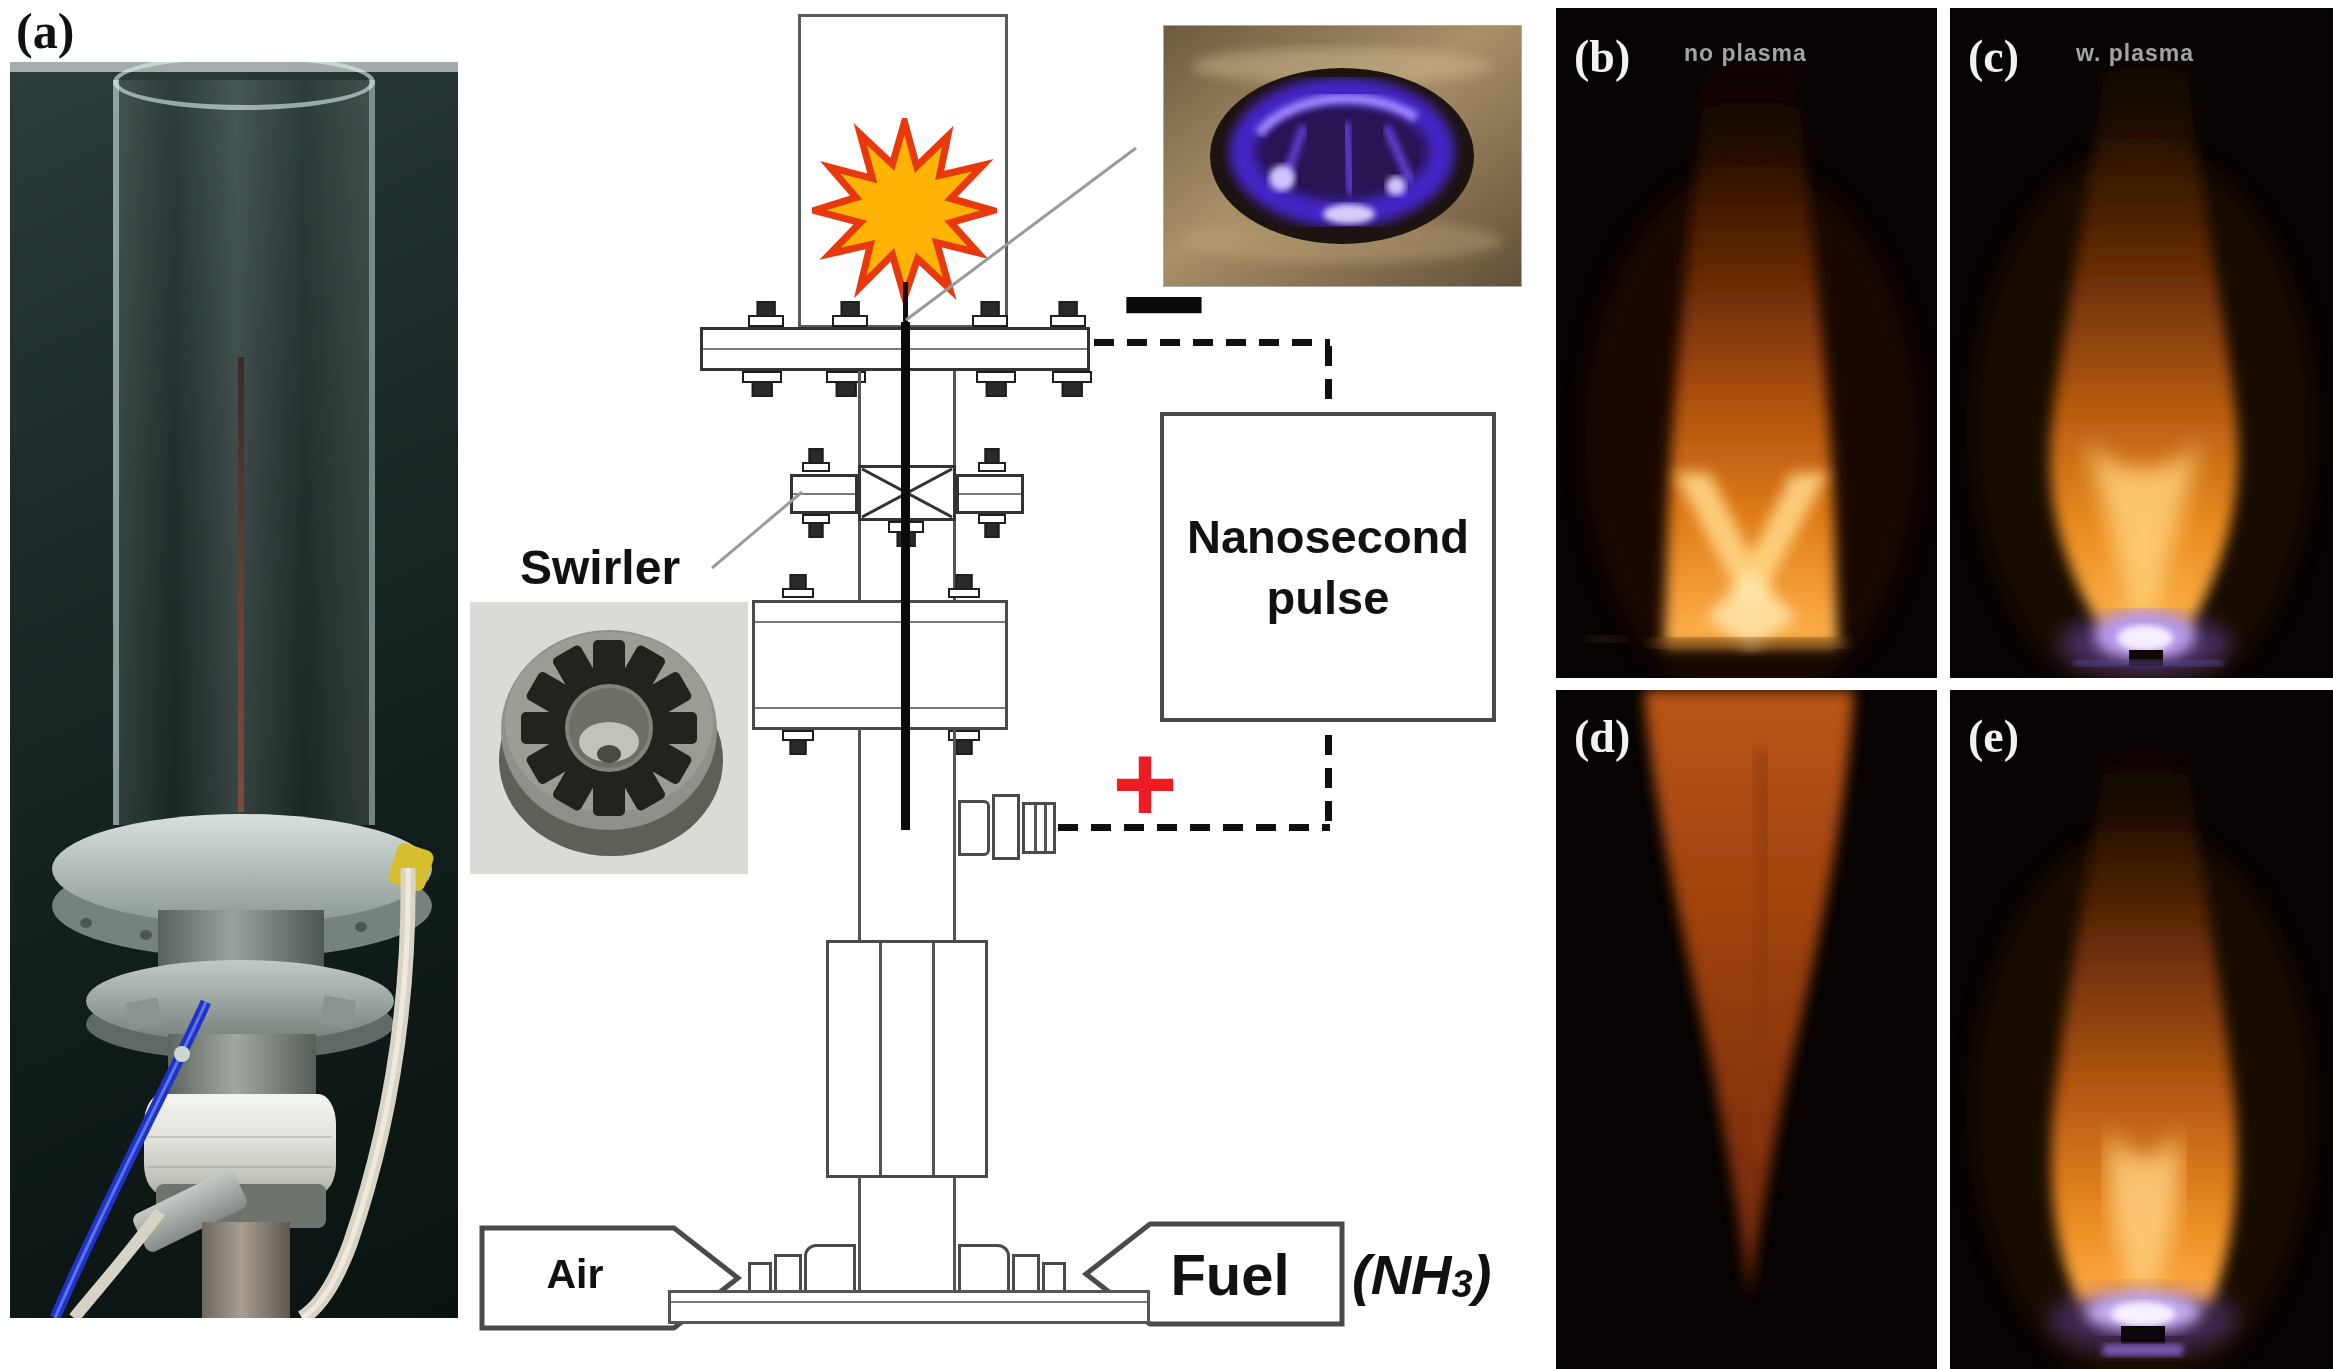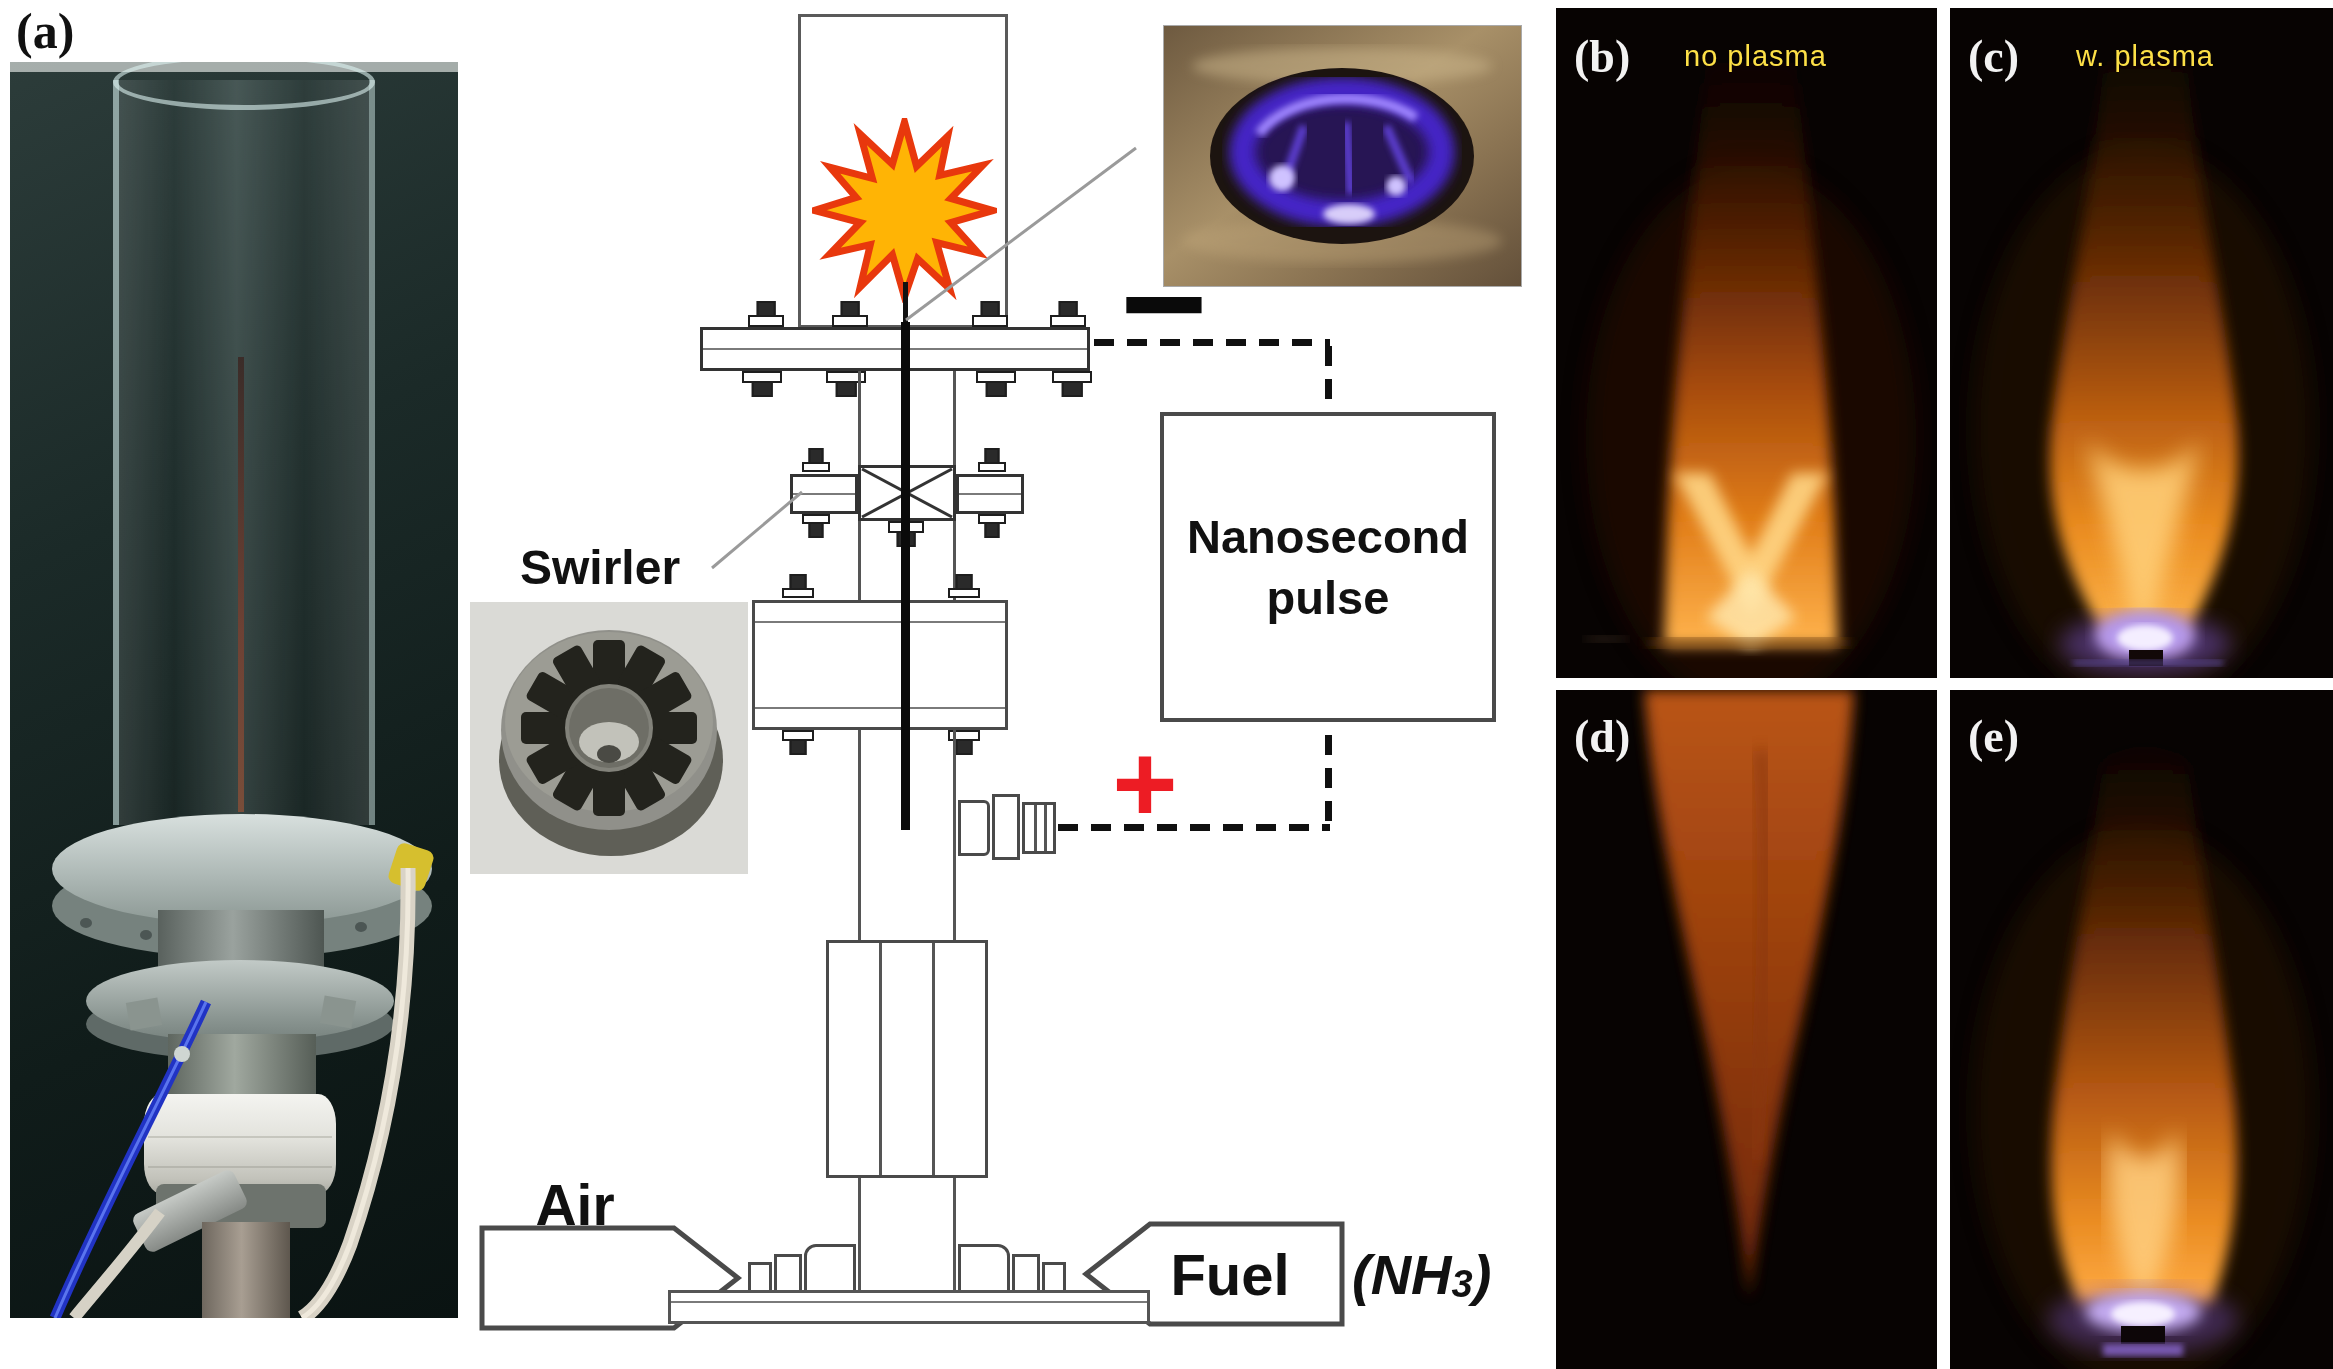--- a/index.html
+++ b/index.html
@@ -15,21 +15,21 @@
   .dashV{position:absolute;width:7px;background:repeating-linear-gradient(180deg,#101010 0 20px,transparent 20px 33px);}
   .boltU{position:absolute;background:#fff;border:2px solid #1e1e1e;box-sizing:border-box;}
   .boltU::before{content:"";position:absolute;left:50%;transform:translateX(-50%);bottom:100%;
                  width:46%;height:12px;background:#2a2a2a;border:2px solid #1e1e1e;}
   .boltD{position:absolute;background:#fff;border:2px solid #1e1e1e;box-sizing:border-box;}
   .boltD::before{content:"";position:absolute;left:50%;transform:translateX(-50%);top:100%;
                  width:46%;height:12px;background:#2a2a2a;border:2px solid #1e1e1e;}
   
   .serifLabel{font-family:"Liberation Serif", serif;font-weight:700;color:#111;font-size:50px;}
   .panelLabel{font-family:"Liberation Serif", serif;font-weight:700;color:#f2f2f2;font-size:46px;}
-  .panelCaption{font-weight:400;color:#fde047;font-size:29px;letter-spacing:1px;}
+  .panelCaption{font-weight:700;color:#a3a3a3;font-size:23px;letter-spacing:1px;}
   .bigBold{font-weight:700;color:#111;}
   .genText{display:flex;flex-direction:column;justify-content:center;align-items:center;
            font-size:47px;font-weight:700;color:#111;line-height:1.3;}
   .plusSign{font-size:112px;font-weight:700;color:#ed1c24;line-height:1;display:flex;align-items:center;justify-content:center;}
   .minusSign{font-size:150px;font-weight:900;color:#0a0a0a;line-height:1;display:flex;align-items:center;justify-content:center;}
   
   .photoA{position:absolute;left:10px;top:62px;width:448px;height:1256px;overflow:hidden;
           background:linear-gradient(155deg,#2c3c3a 0%,#1b2a28 35%,#101c1a 70%,#0a1312 100%);}
   .flamePanel{position:absolute;background:#070302;overflow:hidden;}
 </style>
@@ -226,21 +226,21 @@
 
   <div class="boxline" style="left:826px;top:940px;width:162px;height:238px;">
     <div class="innerVline" style="left:50px;"></div>
     <div class="innerVline" style="left:103px;"></div>
   </div>
   <div class="neck" style="left:858px;top:1178px;width:98px;height:112px;"></div>
 
   <svg class="abs" style="left:478px;top:1222px;" width="268" height="112" viewBox="0 0 268 112">
     <polygon points="4,6 196,6 260,56 196,106 4,106" fill="#fff" stroke="#4a4a4a" stroke-width="5"></polygon>
   </svg>
-  <div class="abs bigBold" style="left:500px;top:1163px;width:150px;height:84px;font-size:57px;display:flex;align-items:center;justify-content:center;">Air</div>
+  <div class="abs bigBold" style="left:500px;top:1232px;width:150px;height:84px;font-size:41px;display:flex;align-items:center;justify-content:center;">Air</div>
   <div class="boxline" style="left:748px;top:1262px;width:24px;height:40px;"></div>
   <div class="boxline" style="left:774px;top:1254px;width:28px;height:56px;"></div>
   <div class="boxline" style="left:804px;top:1244px;width:52px;height:74px;border-radius:12px 0 0 12px;"></div>
 
   <div class="boxline" style="left:958px;top:1244px;width:52px;height:74px;border-radius:0 12px 12px 0;"></div>
   <div class="boxline" style="left:1012px;top:1254px;width:28px;height:56px;"></div>
   <div class="boxline" style="left:1042px;top:1262px;width:24px;height:40px;"></div>
   <svg class="abs" style="left:1080px;top:1218px;" width="266" height="112" viewBox="0 0 266 112">
     <polygon points="262,6 70,6 6,56 70,106 262,106" fill="#fff" stroke="#4a4a4a" stroke-width="5"></polygon>
   </svg>

